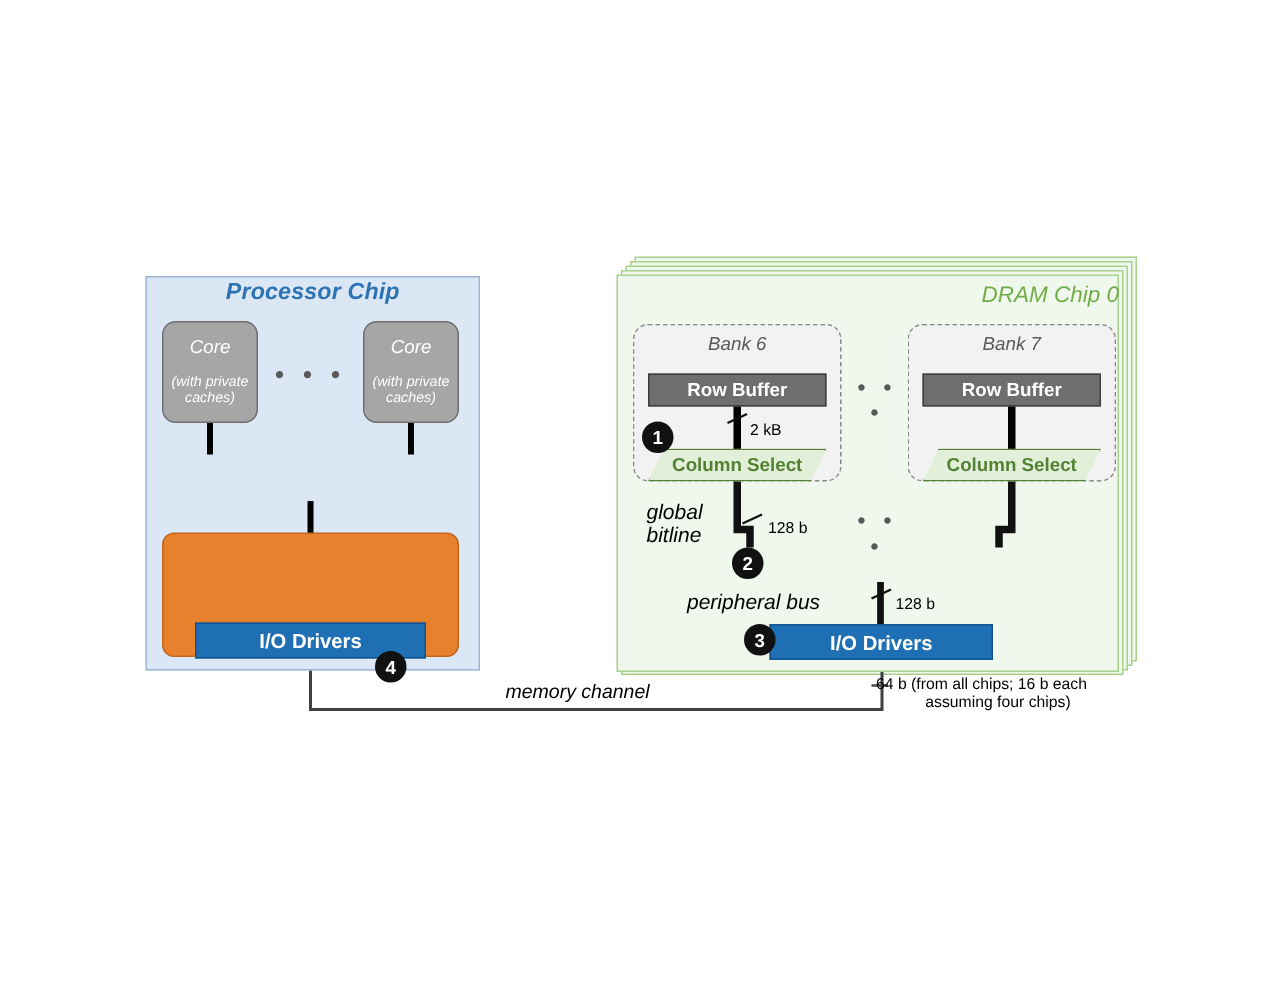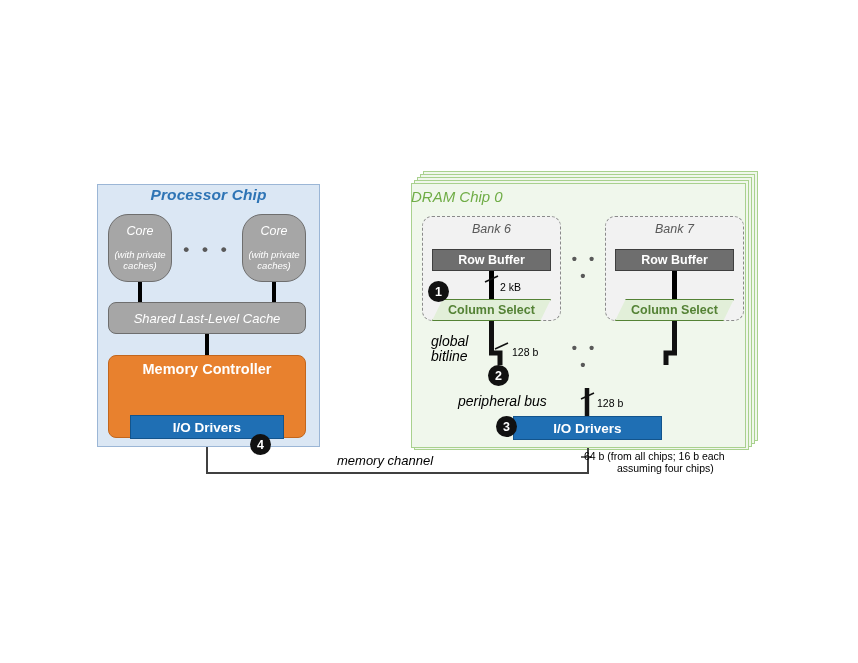--- a/index.html
+++ b/index.html
@@ -37,21 +37,21 @@
     font-style: italic;
     font-weight: bold;
     font-size: 15.5px;
     letter-spacing: .1px;
   }
 
   .core-box {
     width: 64px; height: 68px;
     background: #a6a6a6;
     border: 1.5px solid #6e6e6e;
-    border-radius: 20px;
+    border-radius: 9px;
     color: #ffffff;
     font-style: italic;
     display: flex;
     flex-direction: column;
     align-items: center;
     justify-content: center;
     line-height: 1.15;
     text-align: center;
   }
   .core-title { font-size: 12.5px; }
@@ -125,21 +125,21 @@
 
   #dram-chip {
     left: 411px; top: 183px;
     width: 335px; height: 265px;
     background: #f0f7ec;
     border: 1.5px solid #a9d18e;
   }
   #dram-chip-title {
     left: 411px; top: 188px;
     width: 335px;
-    text-align: left;
+    text-align: right;
     color: #70ad47;
     font-style: italic;
     font-size: 15px;
   }
 
   
   .bank-box {
     width: 139px; height: 105px;
     background: #f2f2f2;
     border: 1.5px dashed #8a8a8a;
@@ -300,26 +300,24 @@
   <div class="abs core-box" id="core-right">
     <span class="core-title">Core</span>
     <span class="core-sub">(with private caches)</span>
   </div>
 
   <div class="abs" id="core-ellipsis">• • •</div>
 
   <div class="abs barv" id="core-left-link"></div>
   <div class="abs barv" id="core-right-link"></div>
 
-  <div class="abs" id="llc-box">Shared Last-Level Cache</div>
 
   <div class="abs barv" id="llc-mc-link"></div>
 
   <div class="abs" id="memory-controller-box"></div>
-  <div class="abs" id="memory-controller-label">Memory Controller</div>
   <div class="abs" id="proc-io-drivers-box">I/O Drivers</div>
 
   <div class="abs" id="dram-chip"></div>
   <div class="abs" id="dram-chip-title">DRAM Chip 0</div>
 
   <div class="abs bank-box" id="bank0-box"></div>
   <div class="abs bank-title" id="bank0-title">Bank 6</div>
   <div class="abs row-buffer" id="bank0-row-buffer">Row Buffer</div>
   <div class="abs barv" id="bank0-rb-cs-link"></div>
   <div class="abs colsel" id="bank0-colsel">Column Select</div>

